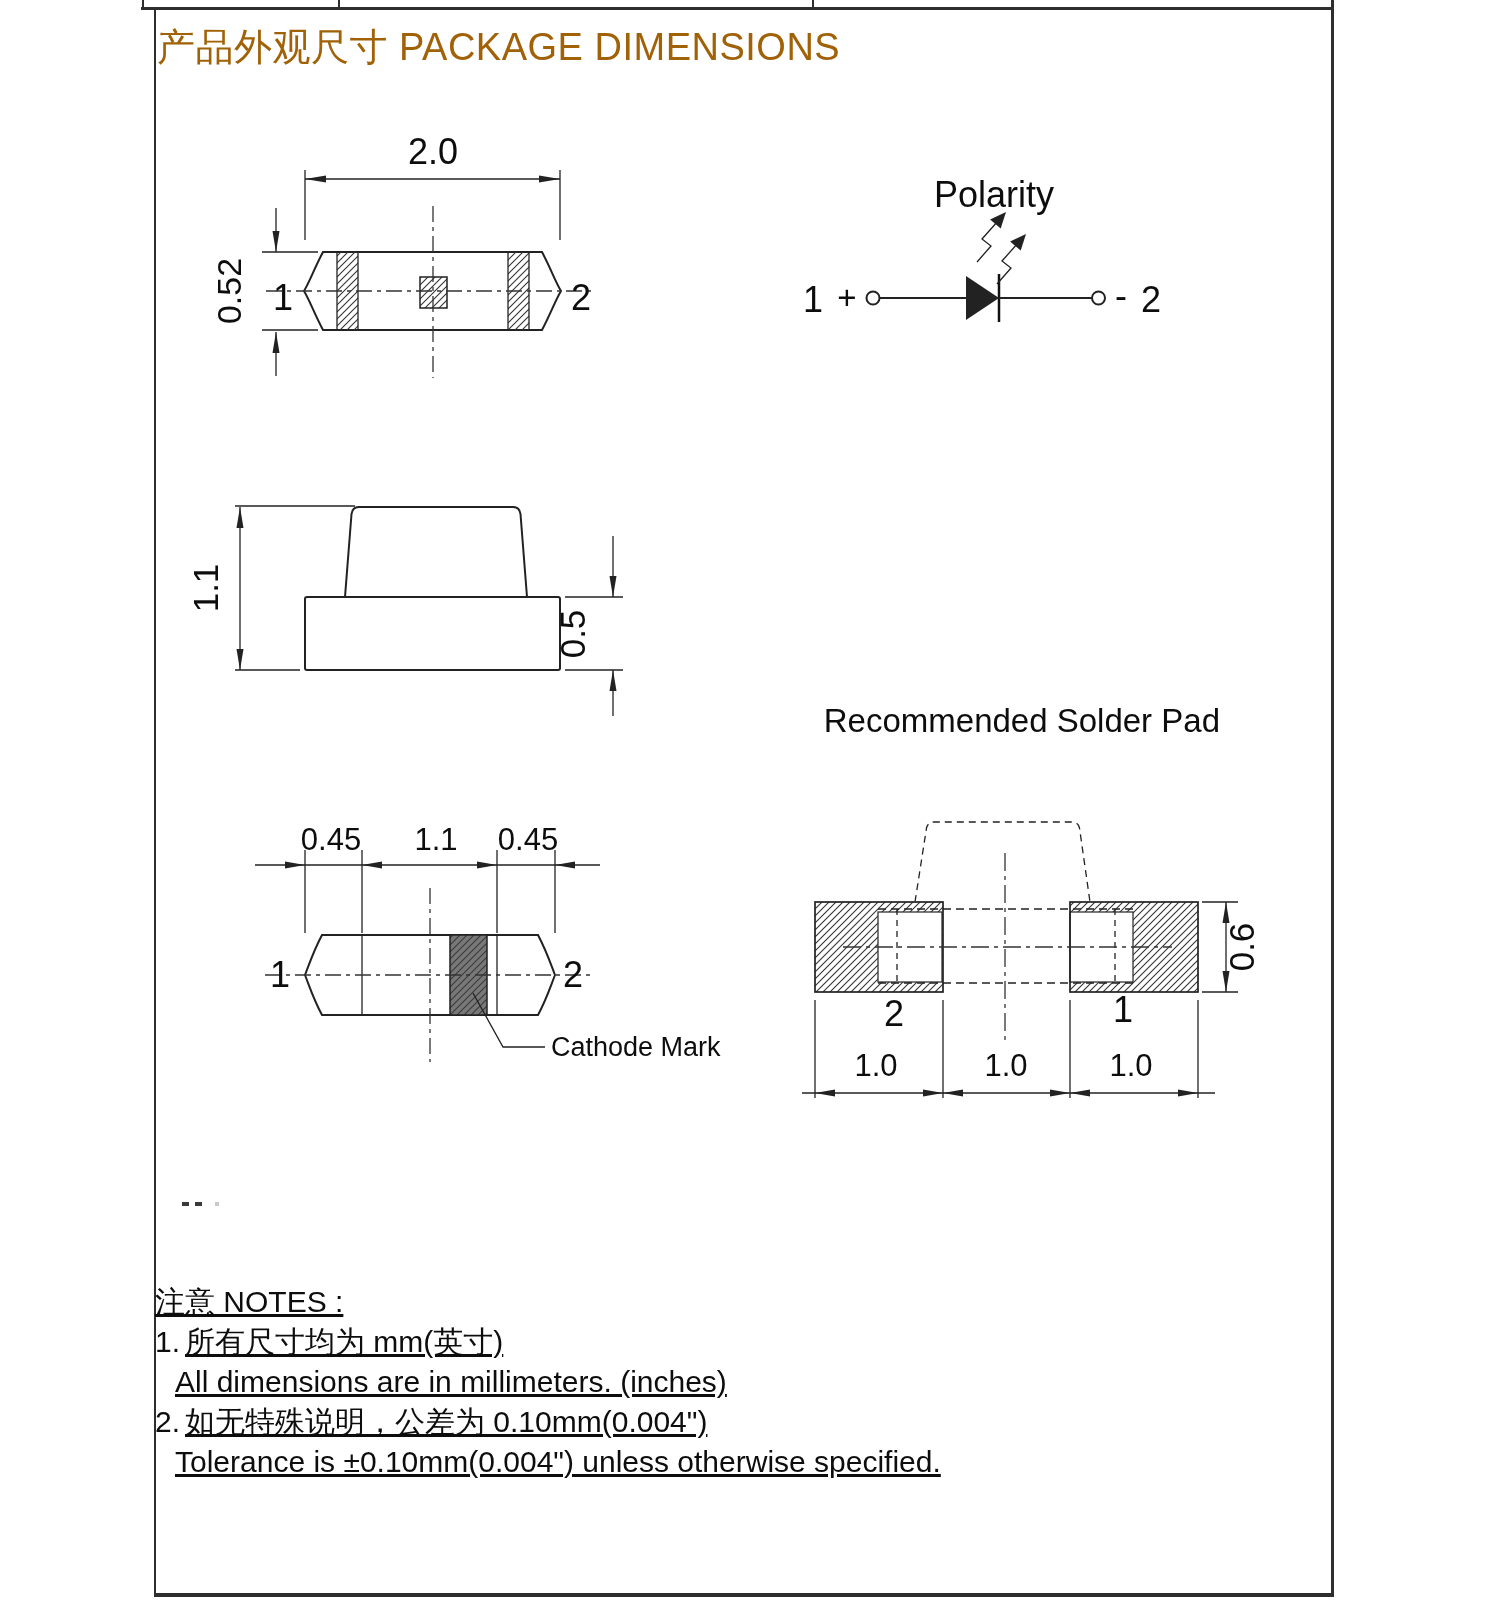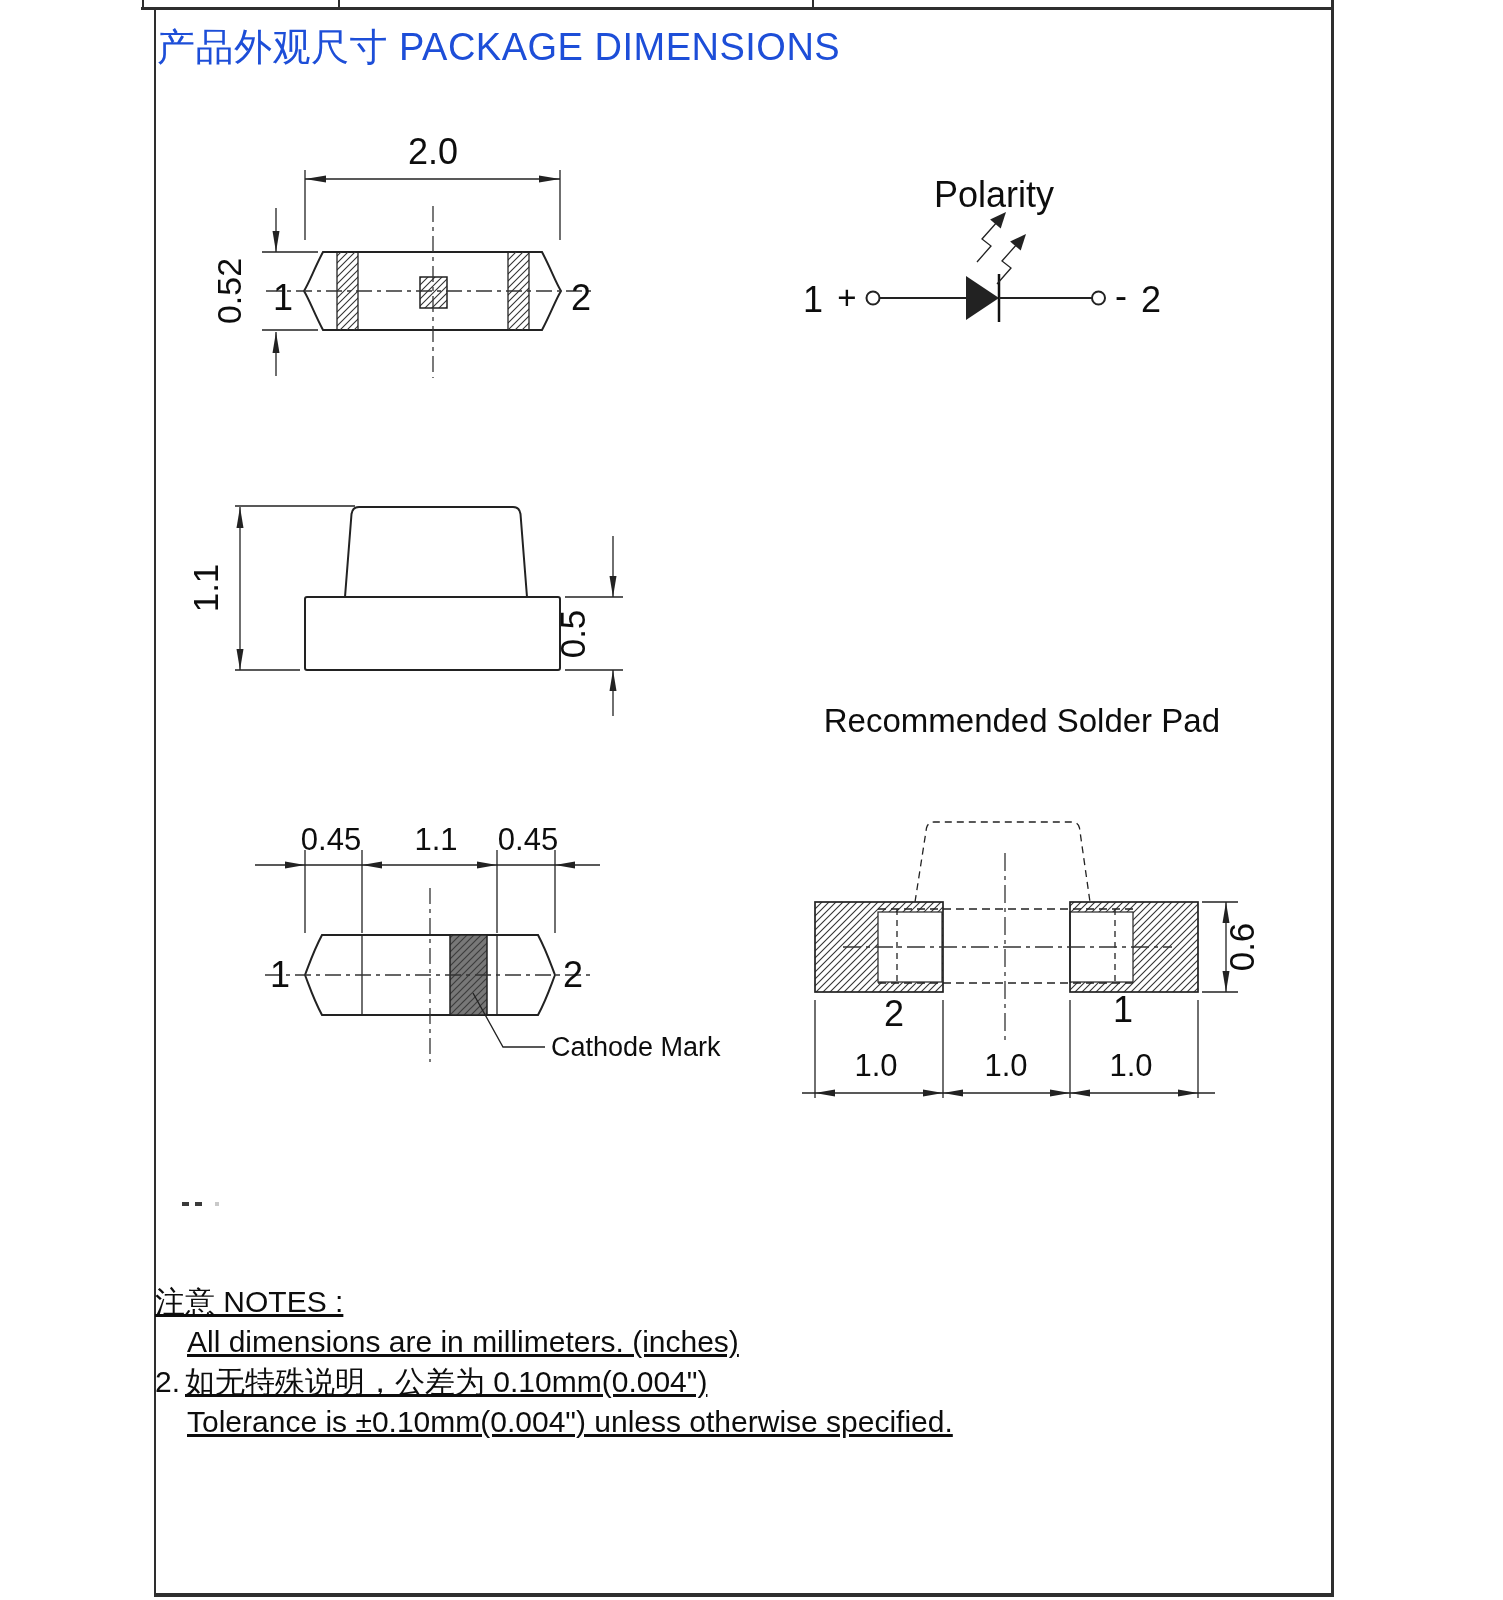--- a/index.html
+++ b/index.html
@@ -1,25 +1,25 @@
 <!DOCTYPE html>
 <html><head>
 <meta charset="utf-8">
 <style>
   html,body{margin:0;padding:0;}
   body{width:1503px;height:1600px;background:#ffffff;position:relative;overflow:hidden;
        font-family:"Liberation Sans", sans-serif;color:#111;}
   .vline{position:absolute;background:#2e2e2e;width:2px;}
   .hline{position:absolute;background:#2e2e2e;height:2px;}
-  .page-title{position:absolute;left:157px;top:22px;font-size:38px;letter-spacing:0.5px;color:#1d4ed8;white-space:nowrap;}
+  .page-title{position:absolute;left:157px;top:22px;font-size:38px;letter-spacing:0.5px;color:#a16207;white-space:nowrap;}
   .sp-title{position:absolute;left:800px;top:702px;width:420px;text-align:right;font-size:33px;color:#0d0d0d;white-space:nowrap;}
   .notes{position:absolute;left:155px;top:1282px;width:1000px;font-size:30px;line-height:40px;color:#0d0d0d;text-decoration:underline;}
   .notes .row{white-space:nowrap;}
   .notes .num{display:inline-block;width:30px;}
-  .notes .en{margin-left:32px;white-space:nowrap;}
+  .notes .en{margin-left:20px;white-space:nowrap;}
   .marks{position:absolute;left:182px;top:1194px;}
   .marks span{display:inline-block;vertical-align:middle;}
   .m1{width:7px;height:4px;background:#3a3a3a;margin-right:6px;}
   .m2{width:7px;height:4px;background:#3a3a3a;margin-right:13px;}
   .m3{width:4px;height:4px;background:#c9c9c9;}
   svg{position:absolute;overflow:visible;}
   svg text{fill:#0d0d0d;font-family:"Liberation Sans", sans-serif;}
   .ln{stroke:#222;stroke-width:2;fill:none;}
   .thin{stroke:#222;stroke-width:1.3;fill:none;}
   .cl{stroke:#333;stroke-width:1.3;fill:none;}
@@ -201,18 +201,21 @@
   <polygon class="ah" points="436,184 432.5,163 439.5,163"></polygon>
   <text transform="translate(464,139) rotate(-90)" font-size="35" text-anchor="middle">0.6</text>
 </svg>
 
 <div class="marks">
   <span class="m1"></span><span class="m2"></span><span class="m3"></span>
 </div>
 
 <div class="notes">
   <div class="row">注意 NOTES :</div>
+  <div class="row">
+    <span class="num">1.</span><span>所有尺寸均为 mm(英寸)</span>
+  </div>
   <div class="row en">All dimensions are in millimeters. (inches)</div>
   <div class="row">
     <span class="num">2.</span><span>如无特殊说明，公差为 0.10mm(0.004")</span>
   </div>
   <div class="row en">Tolerance is ±0.10mm(0.004") unless otherwise specified.</div>
 </div>
 
 </body></html>

